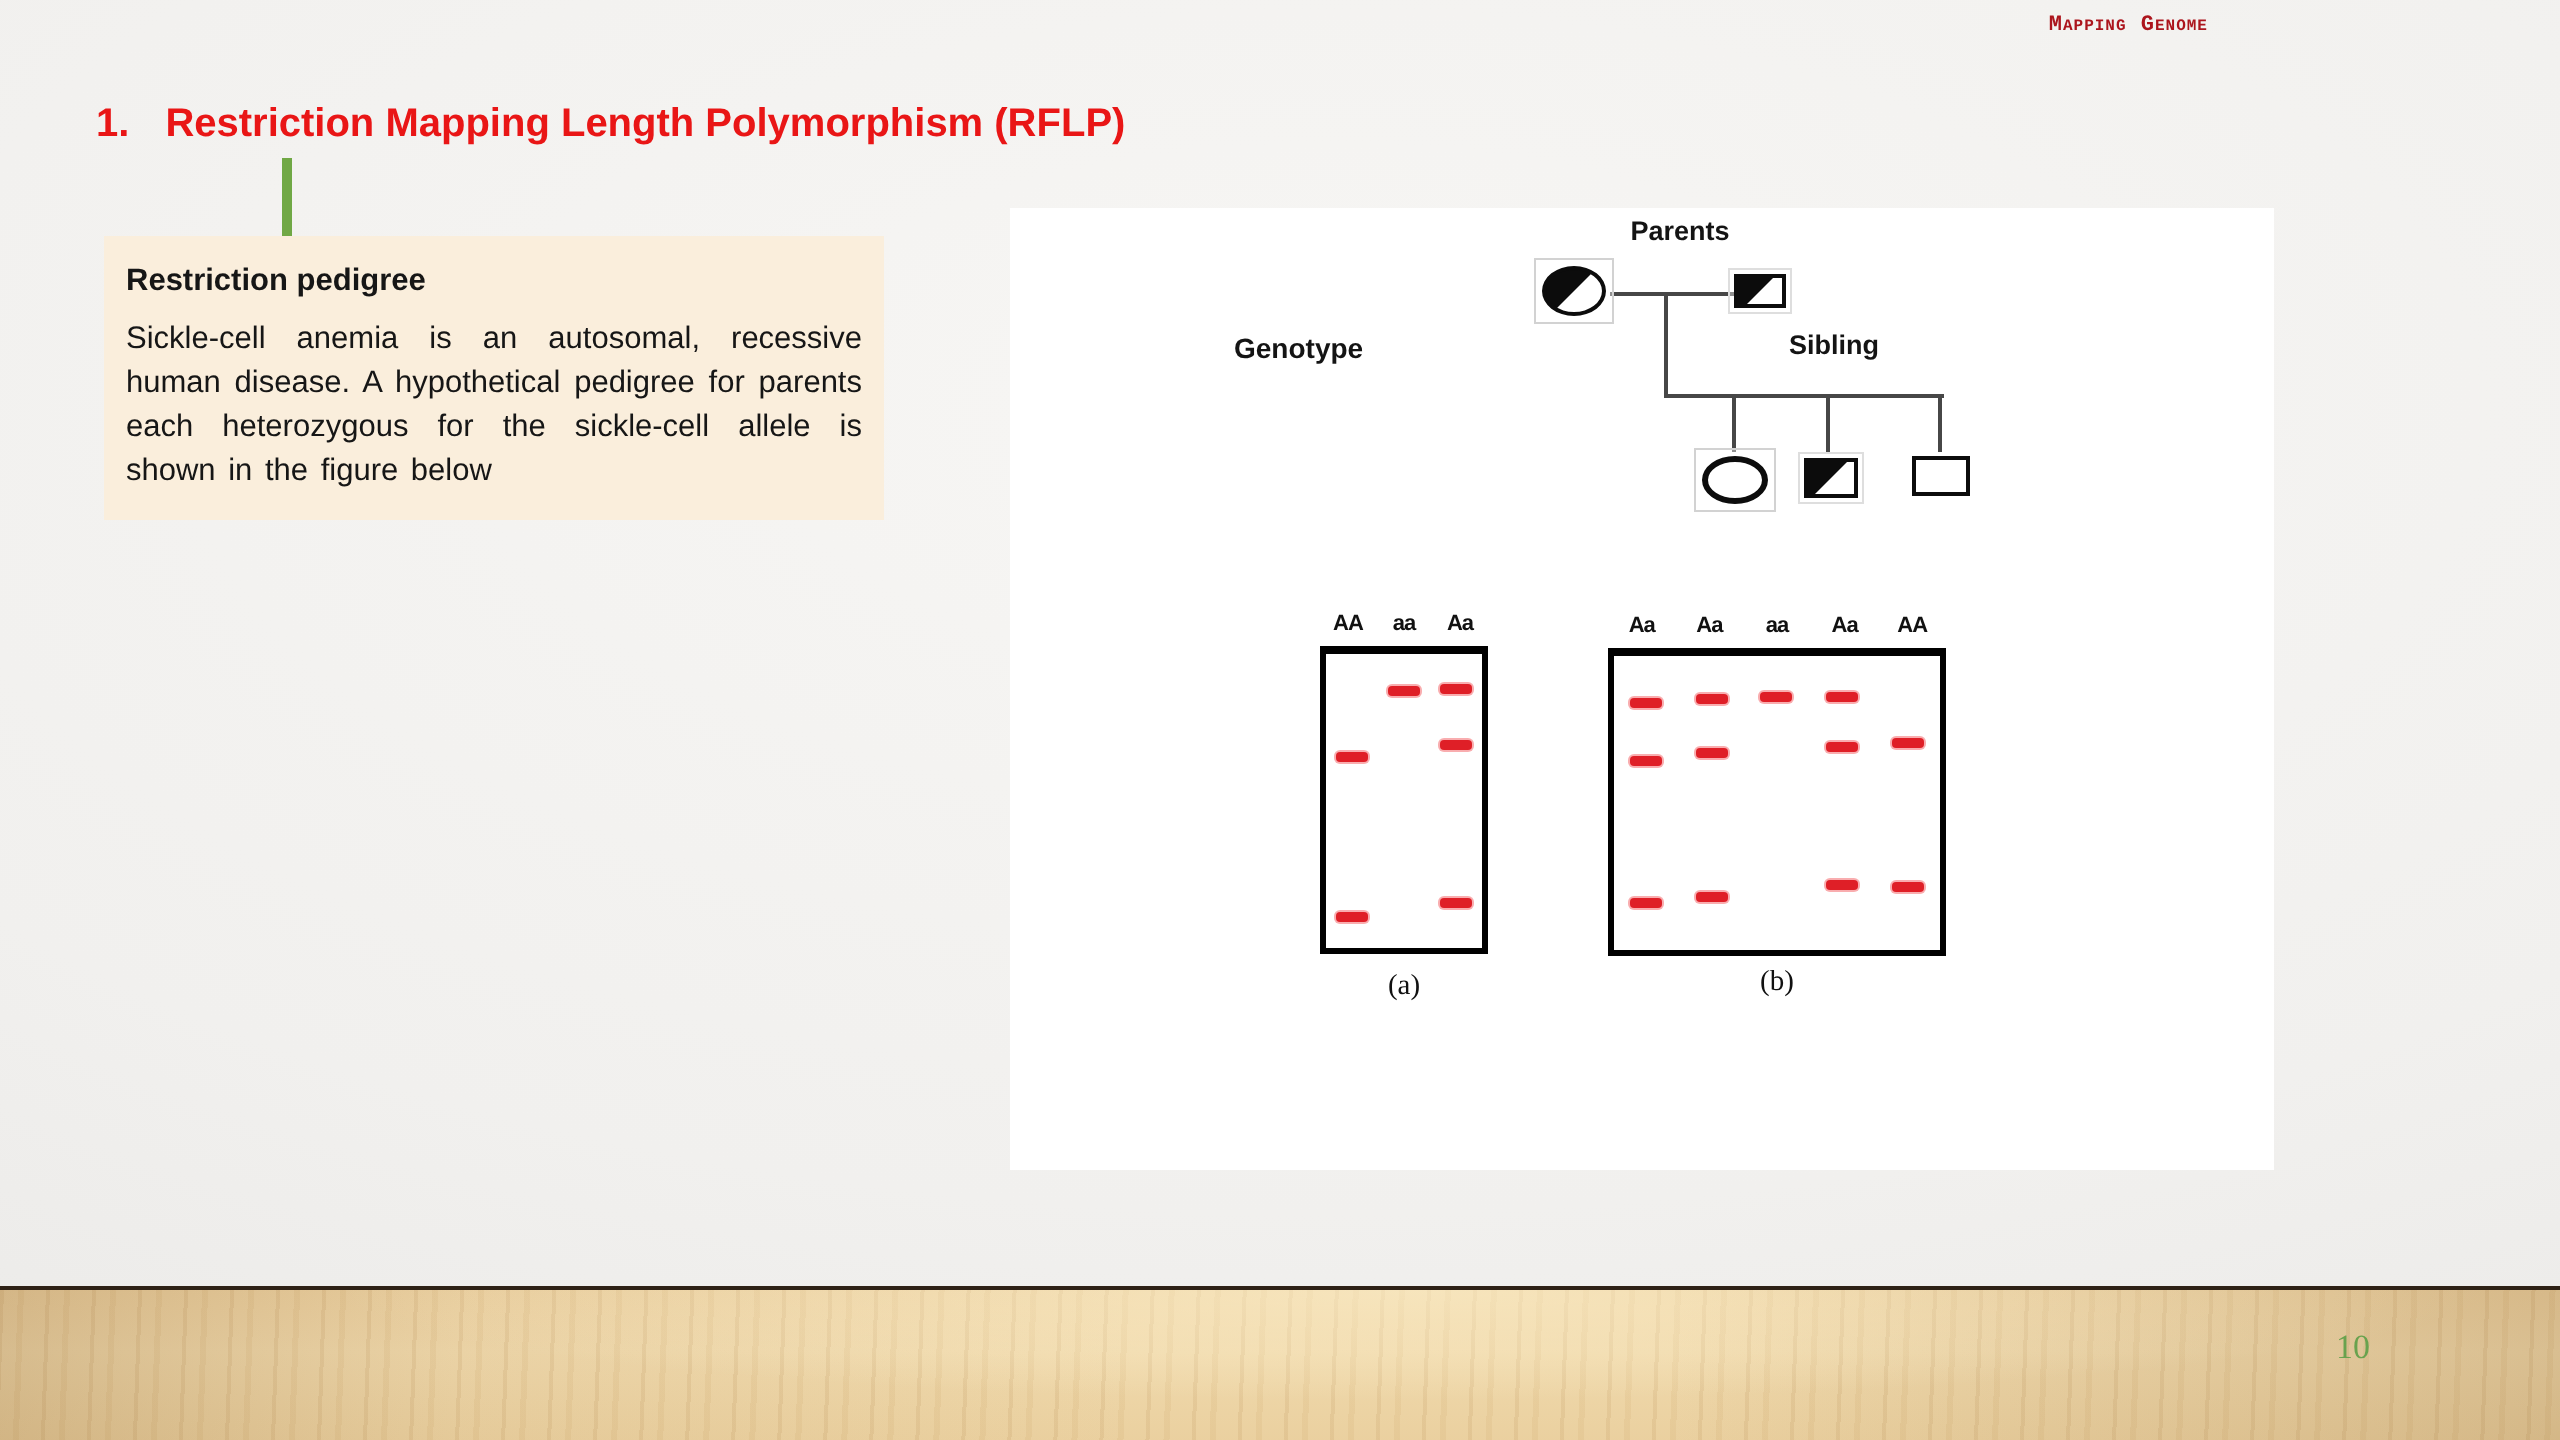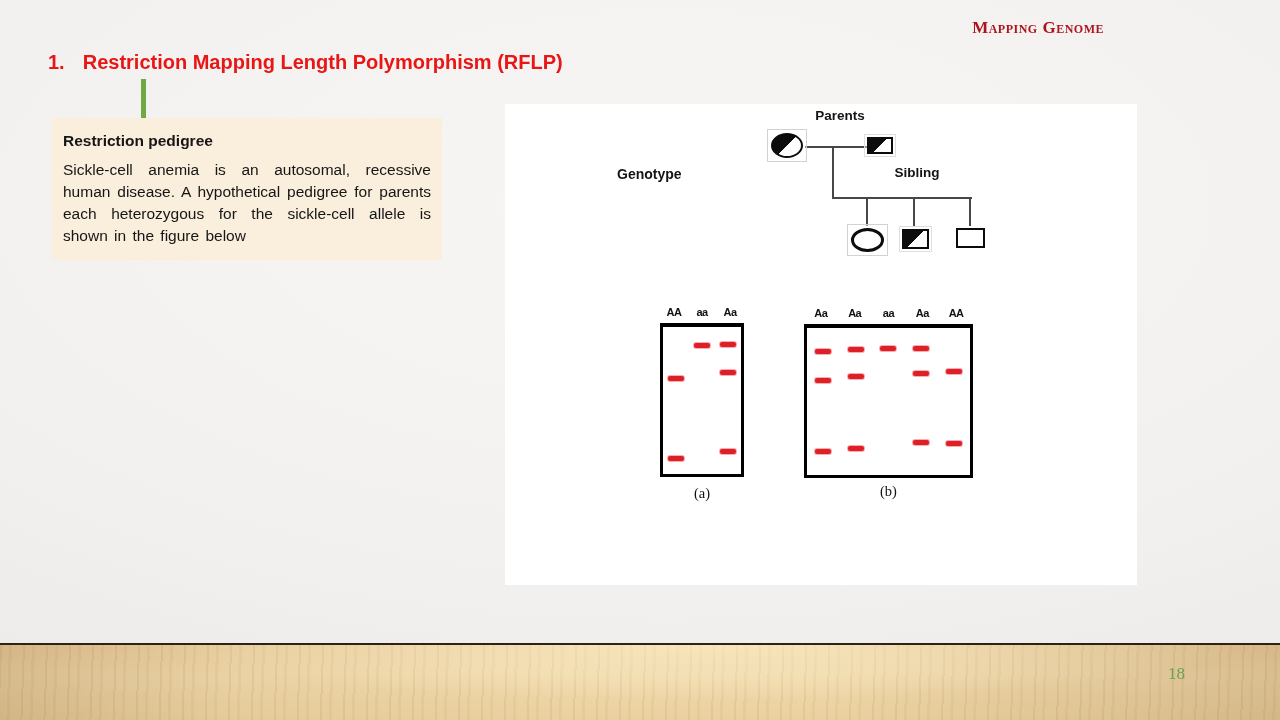--- a/index.html
+++ b/index.html
@@ -27,23 +27,23 @@
     position:absolute;left:1168px;top:664px;
     font-family:"Liberation Serif",serif;font-size:17px;color:#69a24e;
   }
   
   .main-title{
     position:absolute;left:0;top:7px;width:1250px;text-align:center;
     font-size:17.5px;font-weight:bold;letter-spacing:0.5px;color:#e91616;
     white-space:pre;
   }
   .watermark{
-    position:absolute;right:176px;top:18px;
-    font-family:Liberation Serif, serif;font-variant:small-caps;
-    font-weight:bold;font-size:17px;letter-spacing:0.5px;color:#ac151d;
+    position:absolute;right:176px;top:7px;
+    font-family:Liberation Mono, monospace;font-variant:small-caps;
+    font-weight:bold;font-size:11px;letter-spacing:0.5px;color:#ac151d;
   }
   .heading{
     position:absolute;left:48px;top:51px;display:flex;gap:18px;
     font-size:20px;font-weight:bold;color:#e91616;
   }
   .accent-bar{
     position:absolute;left:141px;top:79px;width:5px;height:39px;background:#70a845;
   }
   
   .textbox{
@@ -209,13 +209,13 @@
           </div>
       </div>
     </div>
     <div class="panel-letter letter-b">(b)</div>
 
   </div>
 
 </div>
 
 <div class="desk"></div>
-<div class="page-number">18</div>
+<div class="page-number">10</div>
 
 </body></html>

